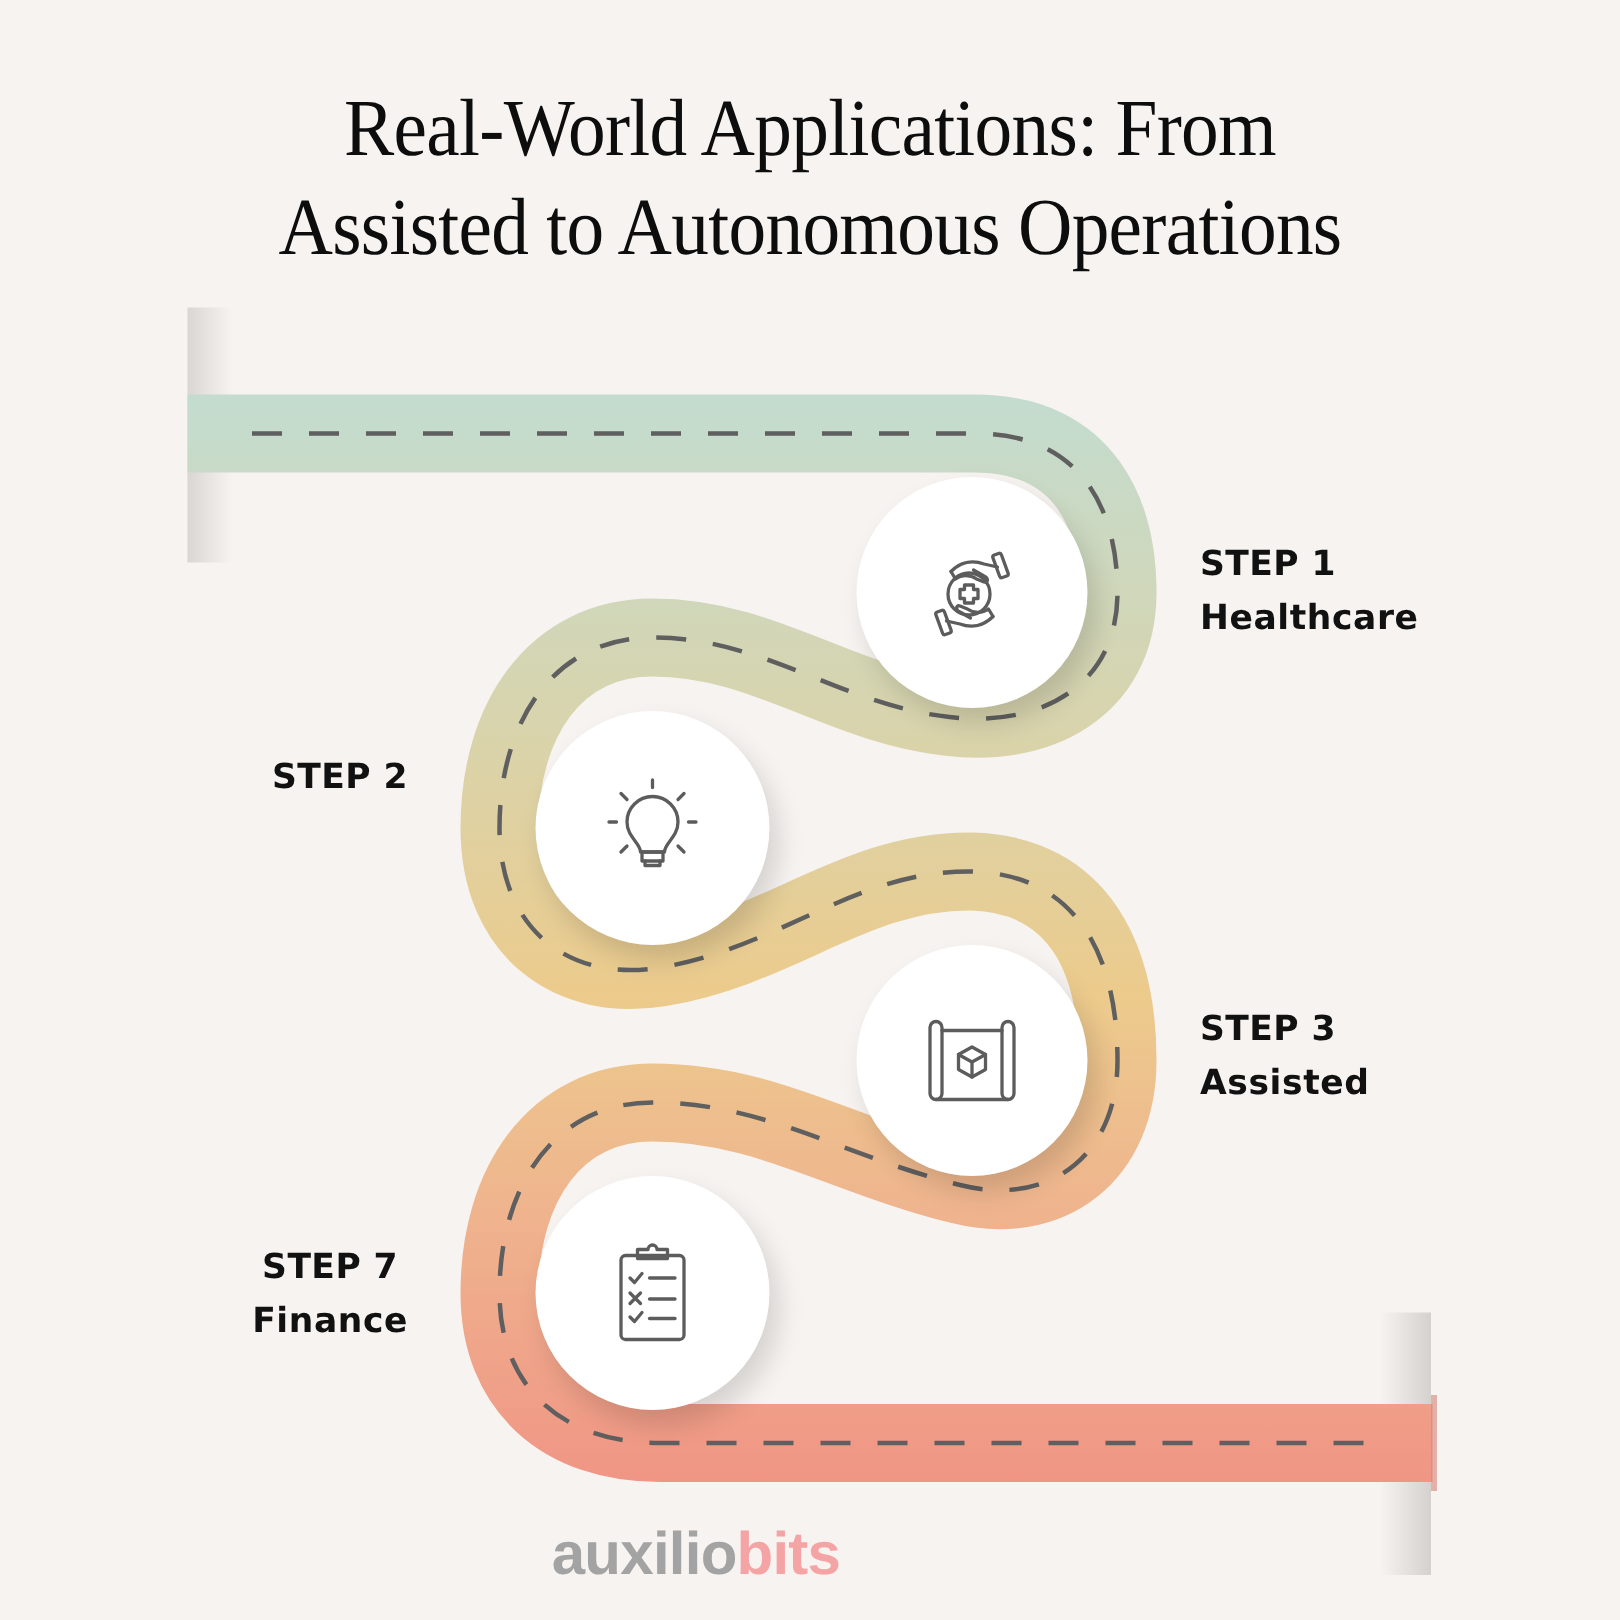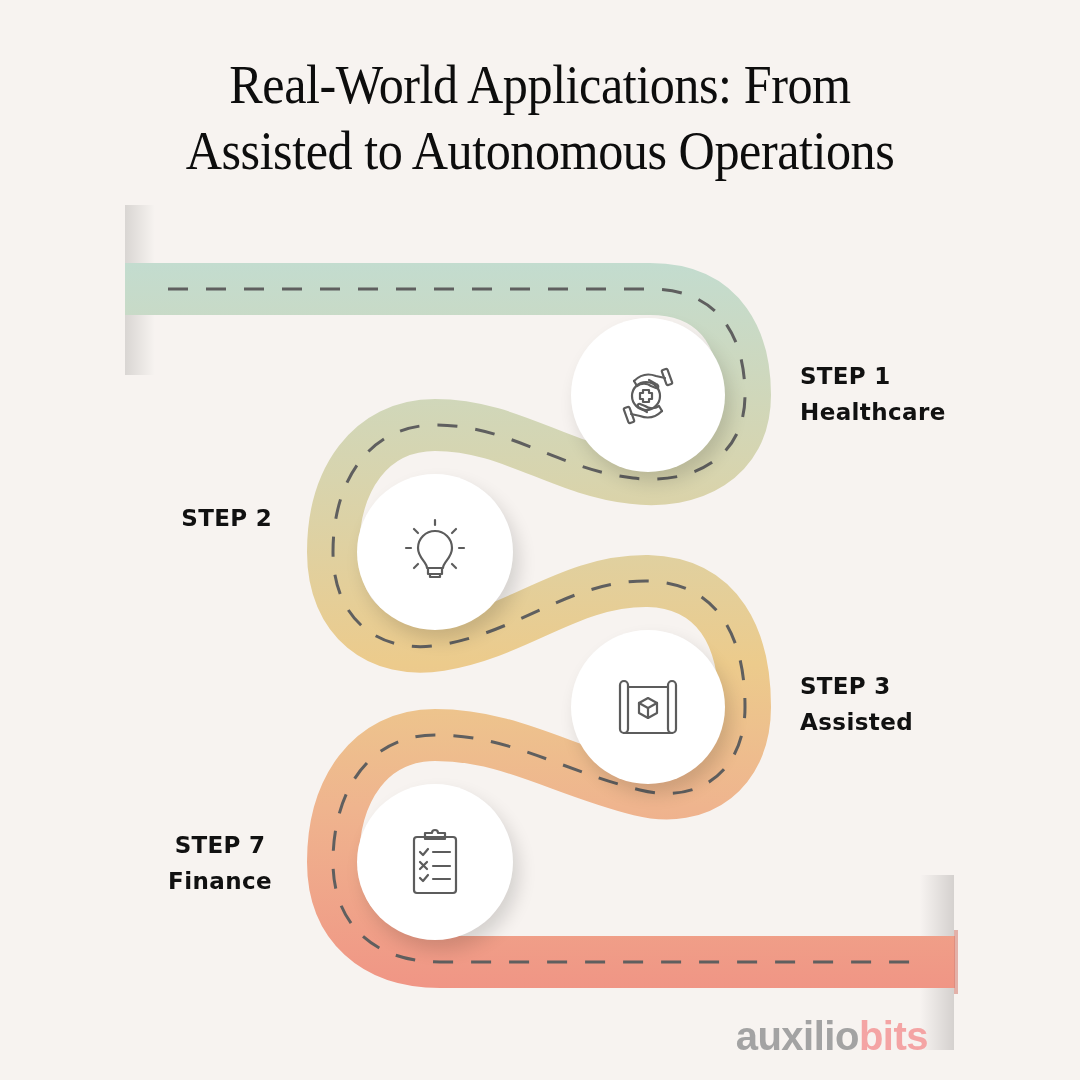--- a/index.html
+++ b/index.html
@@ -52,21 +52,21 @@
     line-height: 40px;
     font-weight: bold;
     letter-spacing: 0.4px;
   }
   .step.right { text-align: left; }
   .step.left { text-align: center; }
   .logo {
     position: absolute;
     left: 0; width: 928px;
     top: 1014px;
-    text-align: right;
+    text-align: center;
     font-family: "Liberation Sans", sans-serif;
     font-weight: bold;
     font-size: 40px;
     letter-spacing: -0.5px;
   }
   .logo .a { color: #a3a3a3; }
   .logo .b { color: #f4a4a4; }
 </style>
 </head>
 <body>

